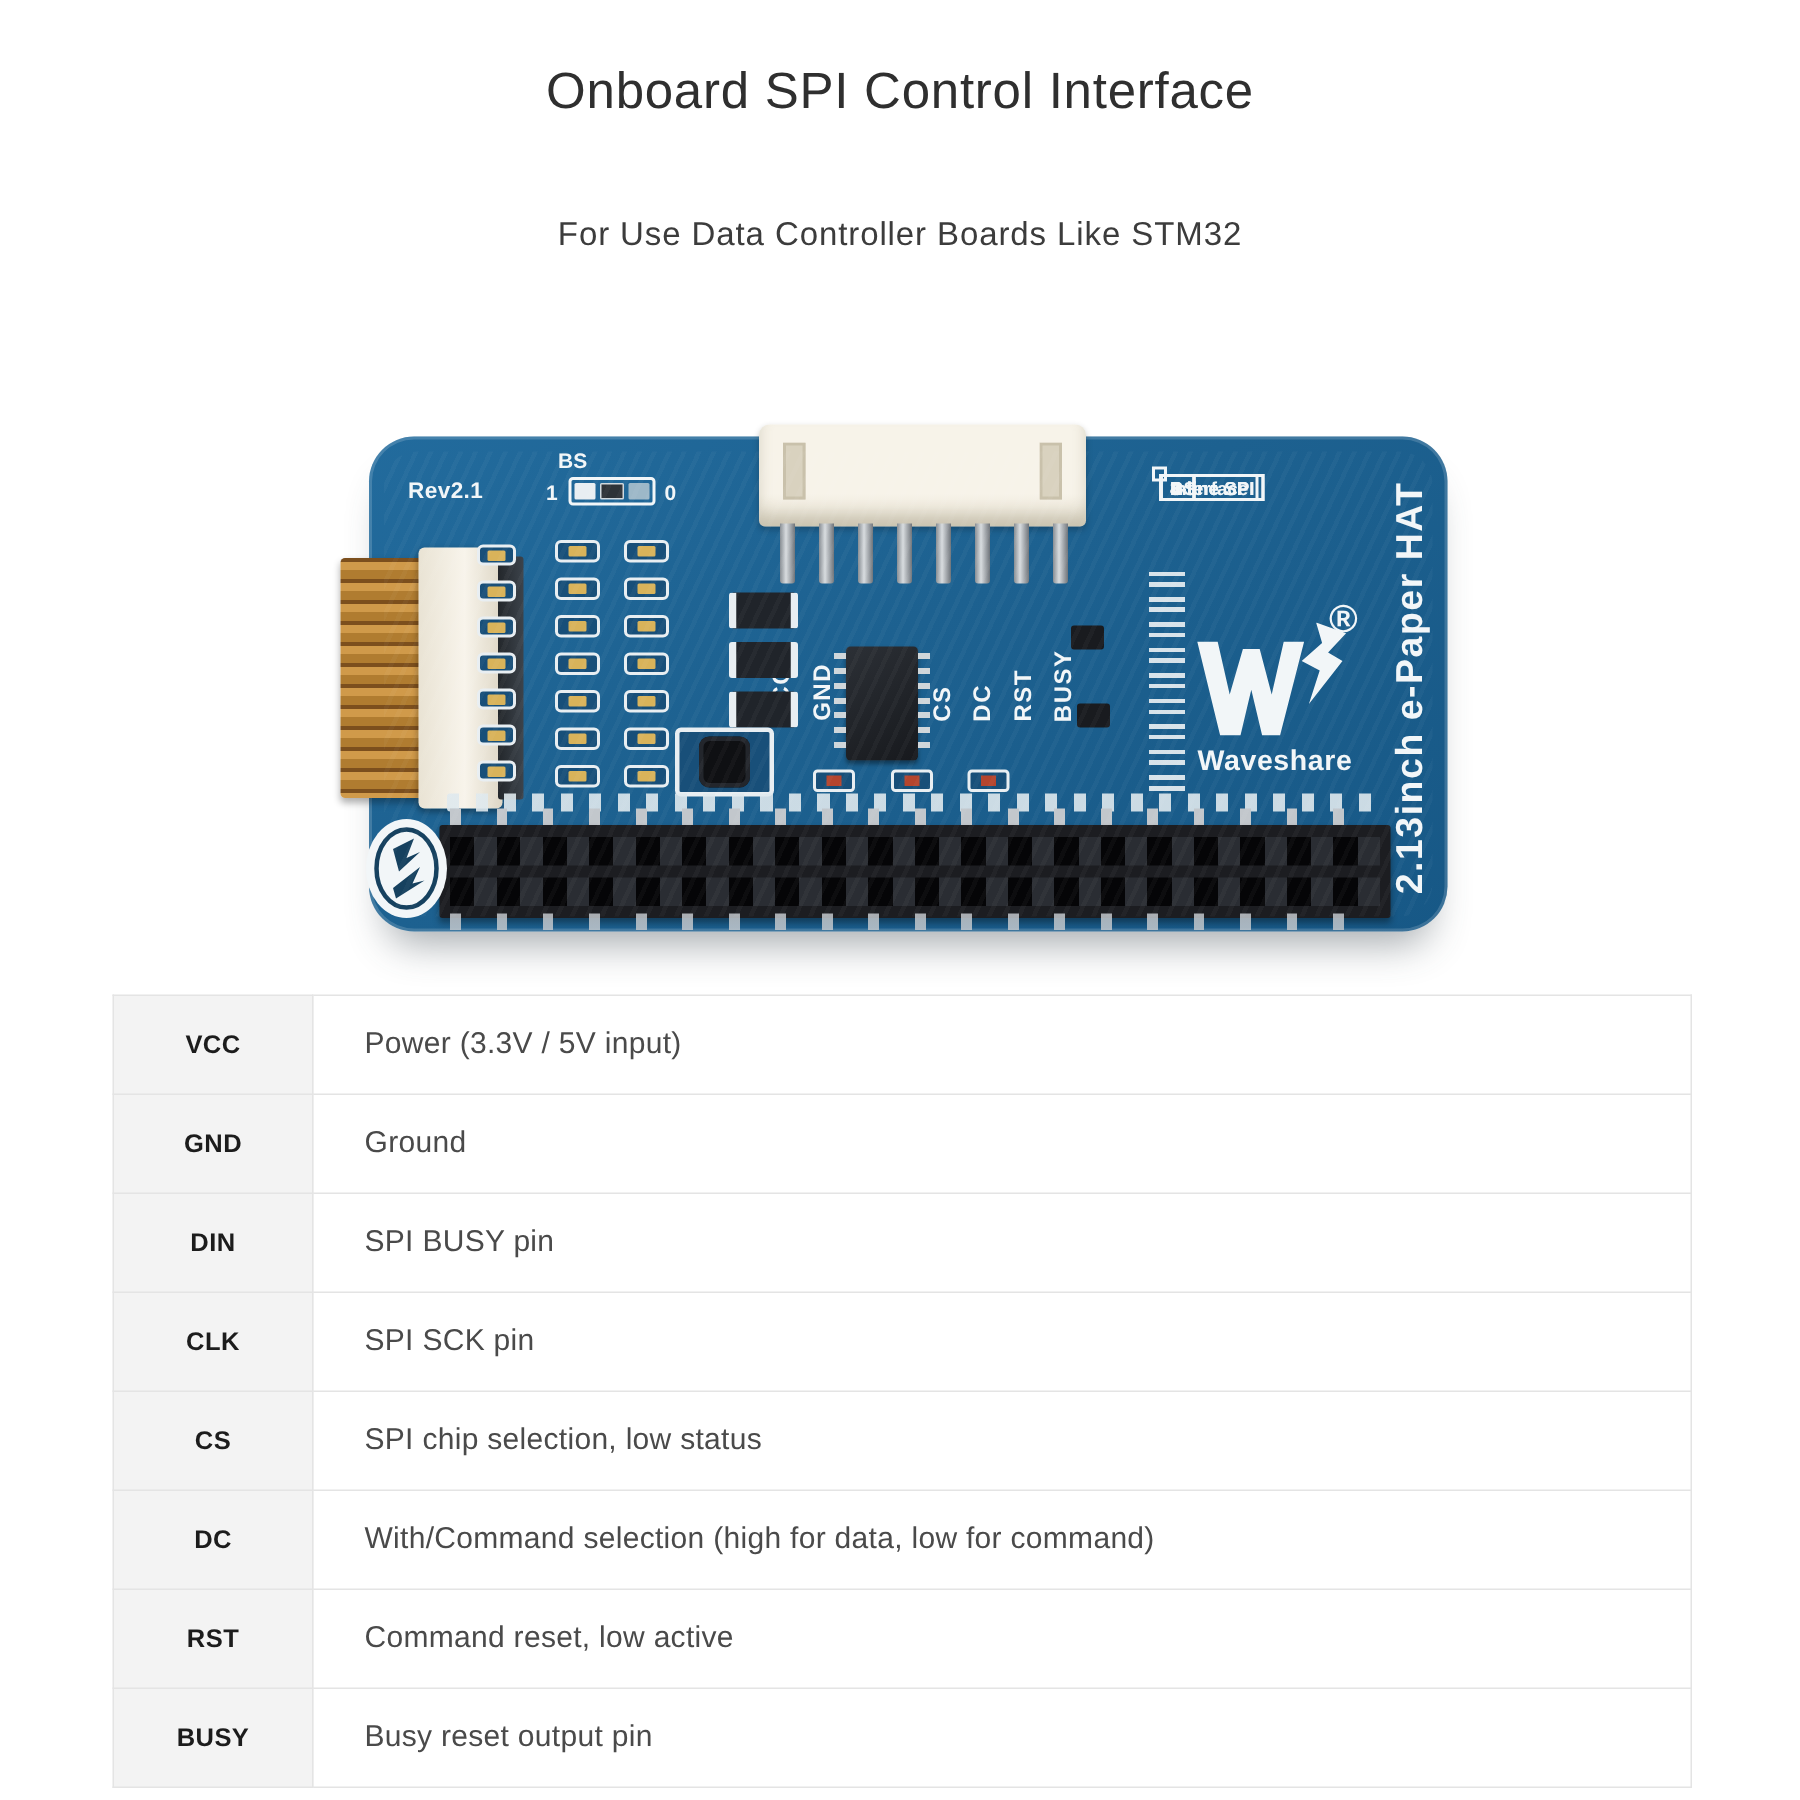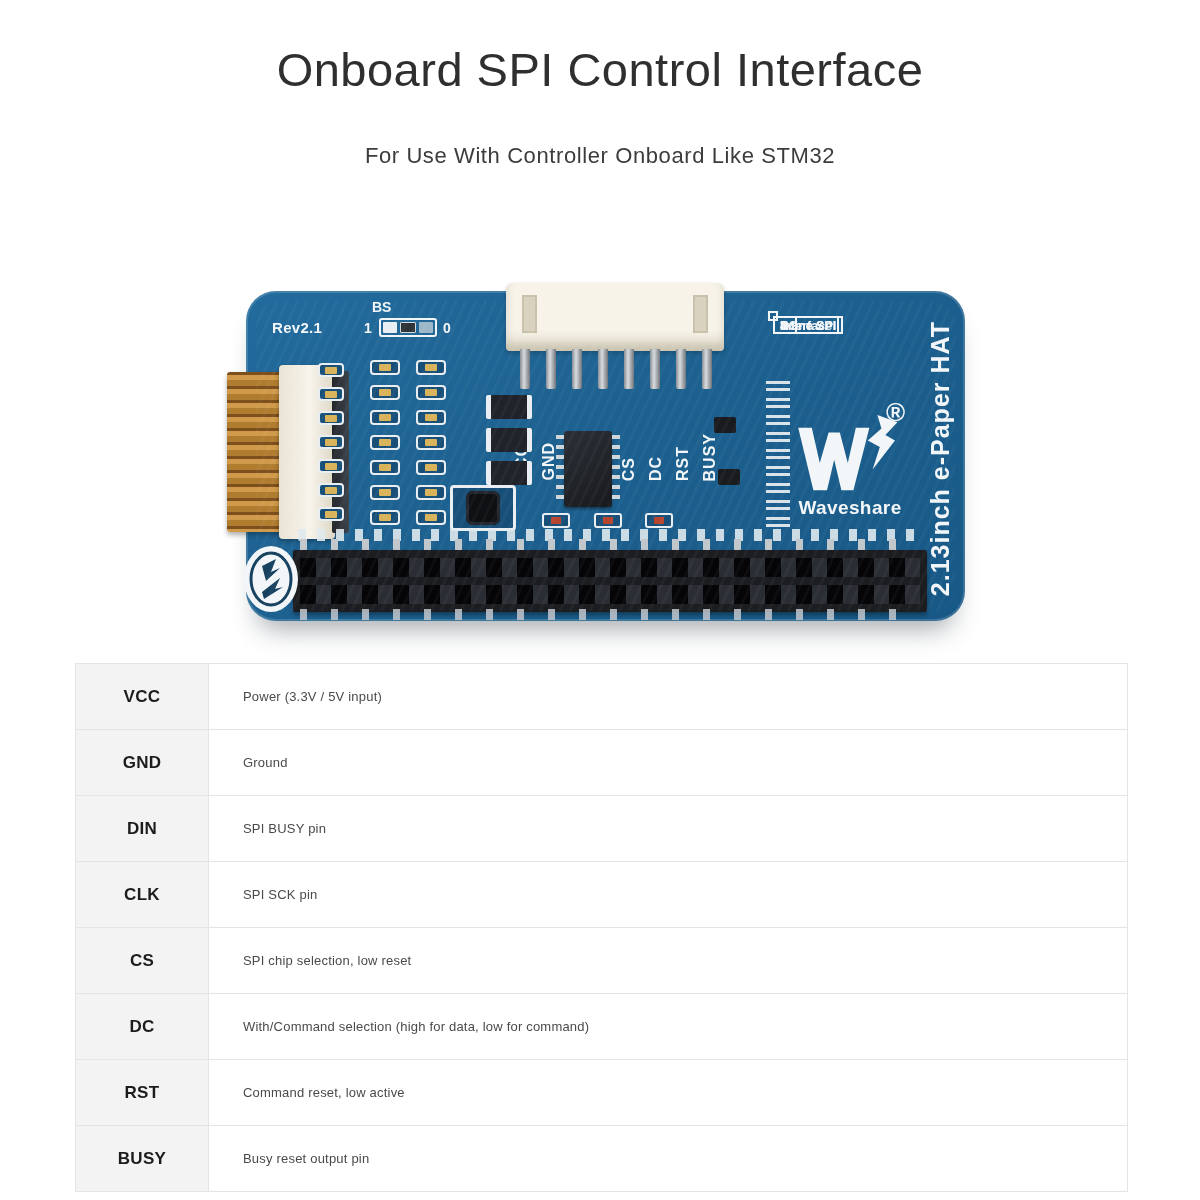--- a/index.html
+++ b/index.html
@@ -1,21 +1,21 @@
 <!DOCTYPE html>
 <html><head>
 <meta charset="utf-8">
 <style>
   * { margin:0; padding:0; box-sizing:border-box; }
   html,body { width:1200px; height:1200px; background:#ffffff;
     font-family:"Liberation Sans", sans-serif; position:relative; overflow:hidden; }
 
   
   .title { position:absolute; top:42px; left:0; width:1200px; text-align:center;
-    font-size:47px; font-weight:400; color:#2f2f2f; letter-spacing:.5px; }
+    font-size:34px; font-weight:400; color:#2f2f2f; letter-spacing:.5px; }
   .subtitle { position:absolute; top:143px; left:0; width:1200px; text-align:center;
     font-size:22px; font-weight:400; color:#3c3c3c; letter-spacing:.6px; }
 
   
   .board { position:absolute; left:246px; top:291px; width:719px; height:330px;
     background:linear-gradient(150deg,#226b9d 0%,#1d6190 45%,#175886 100%);
     border-radius:30px;
     box-shadow:0 20px 26px -12px rgba(60,70,80,.45), inset 0 0 0 2px rgba(255,255,255,.16); }
   .board::after { content:""; position:absolute; inset:10px; border-radius:22px;
     background:repeating-linear-gradient(115deg, rgba(255,255,255,.03) 0 3px, transparent 3px 9px);
@@ -121,27 +121,27 @@
   .gpins { left:54px; width:620px; height:11px;
     background:repeating-linear-gradient(90deg,#c2c7cc 0 7px, transparent 7px 31px); }
   .gpins.t { top:248px; } .gpins.b { top:318px; opacity:.85; }
   .certmark { left:-4px; top:253px; width:58px; height:70px; }
 
   
   .pintable { position:absolute; left:75px; top:663px; width:1053px; border-collapse:collapse; }
   .pintable td { border:1px solid #e4e4e4; height:66px; }
   .pintable td.pin { width:133px; background:#f3f3f3; text-align:center; font-weight:700;
     font-size:17px; color:#1c1c1c; letter-spacing:.3px; }
-  .pintable td.desc { padding-left:34px; font-size:13px; color:#4a4a4a; letter-spacing:.2px; }
+  .pintable td.desc { padding-left:34px; font-size:20px; color:#4a4a4a; letter-spacing:.2px; }
 </style>
 </head>
 <body>
 
 <h1 class="title">Onboard SPI Control Interface</h1>
-<div class="subtitle">For Use With Controller Onboard Like STM32</div>
+<div class="subtitle">For Use Data Controller Boards Like STM32</div>
 
 <div class="board">
 
   <span class="silk rev">Rev2.1</span>
 
   <span class="silk bs-label">BS</span>
   <span class="silk bs-one">1</span>
   <div class="bs-box">
       <i></i>
       <i class="cap"></i>
@@ -276,21 +276,21 @@
   <tr>
     <td class="pin">DIN</td>
     <td class="desc">SPI BUSY pin</td>
   </tr>
   <tr>
     <td class="pin">CLK</td>
     <td class="desc">SPI SCK pin</td>
   </tr>
   <tr>
     <td class="pin">CS</td>
-    <td class="desc">SPI chip selection, low reset</td>
+    <td class="desc">SPI chip selection, low status</td>
   </tr>
   <tr>
     <td class="pin">DC</td>
     <td class="desc">With/Command selection (high for data, low for command)</td>
   </tr>
   <tr>
     <td class="pin">RST</td>
     <td class="desc">Command reset, low active</td>
   </tr>
   <tr>

